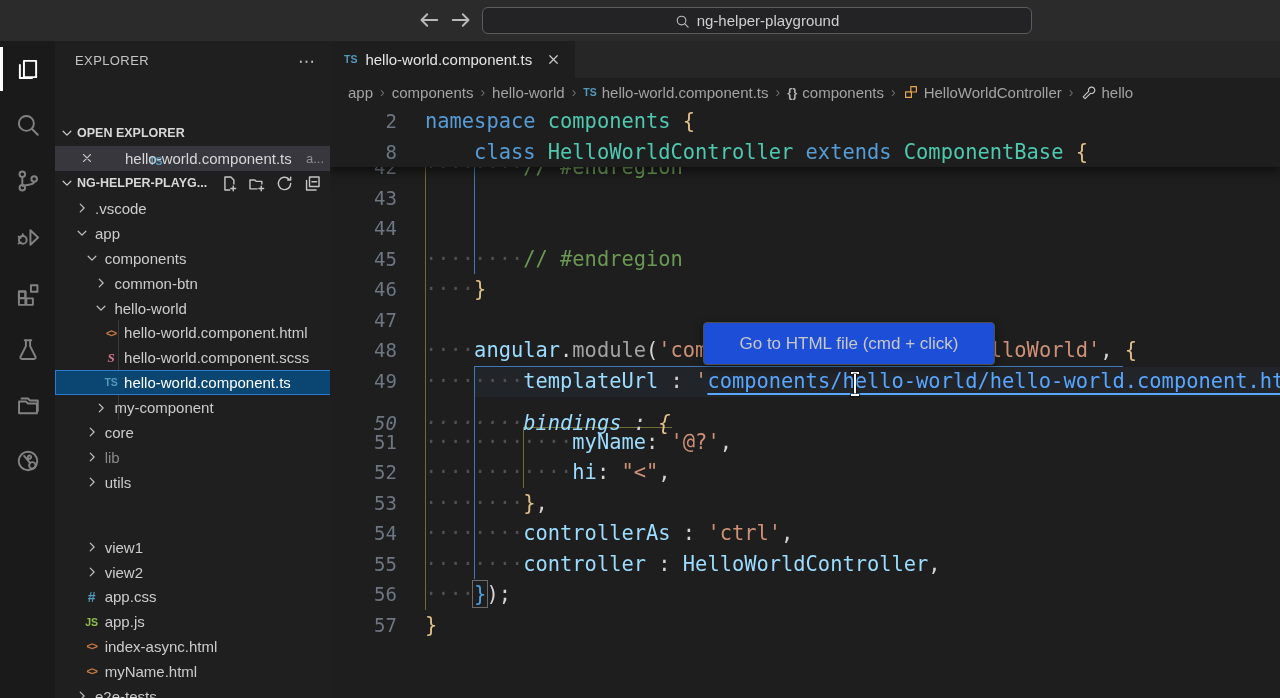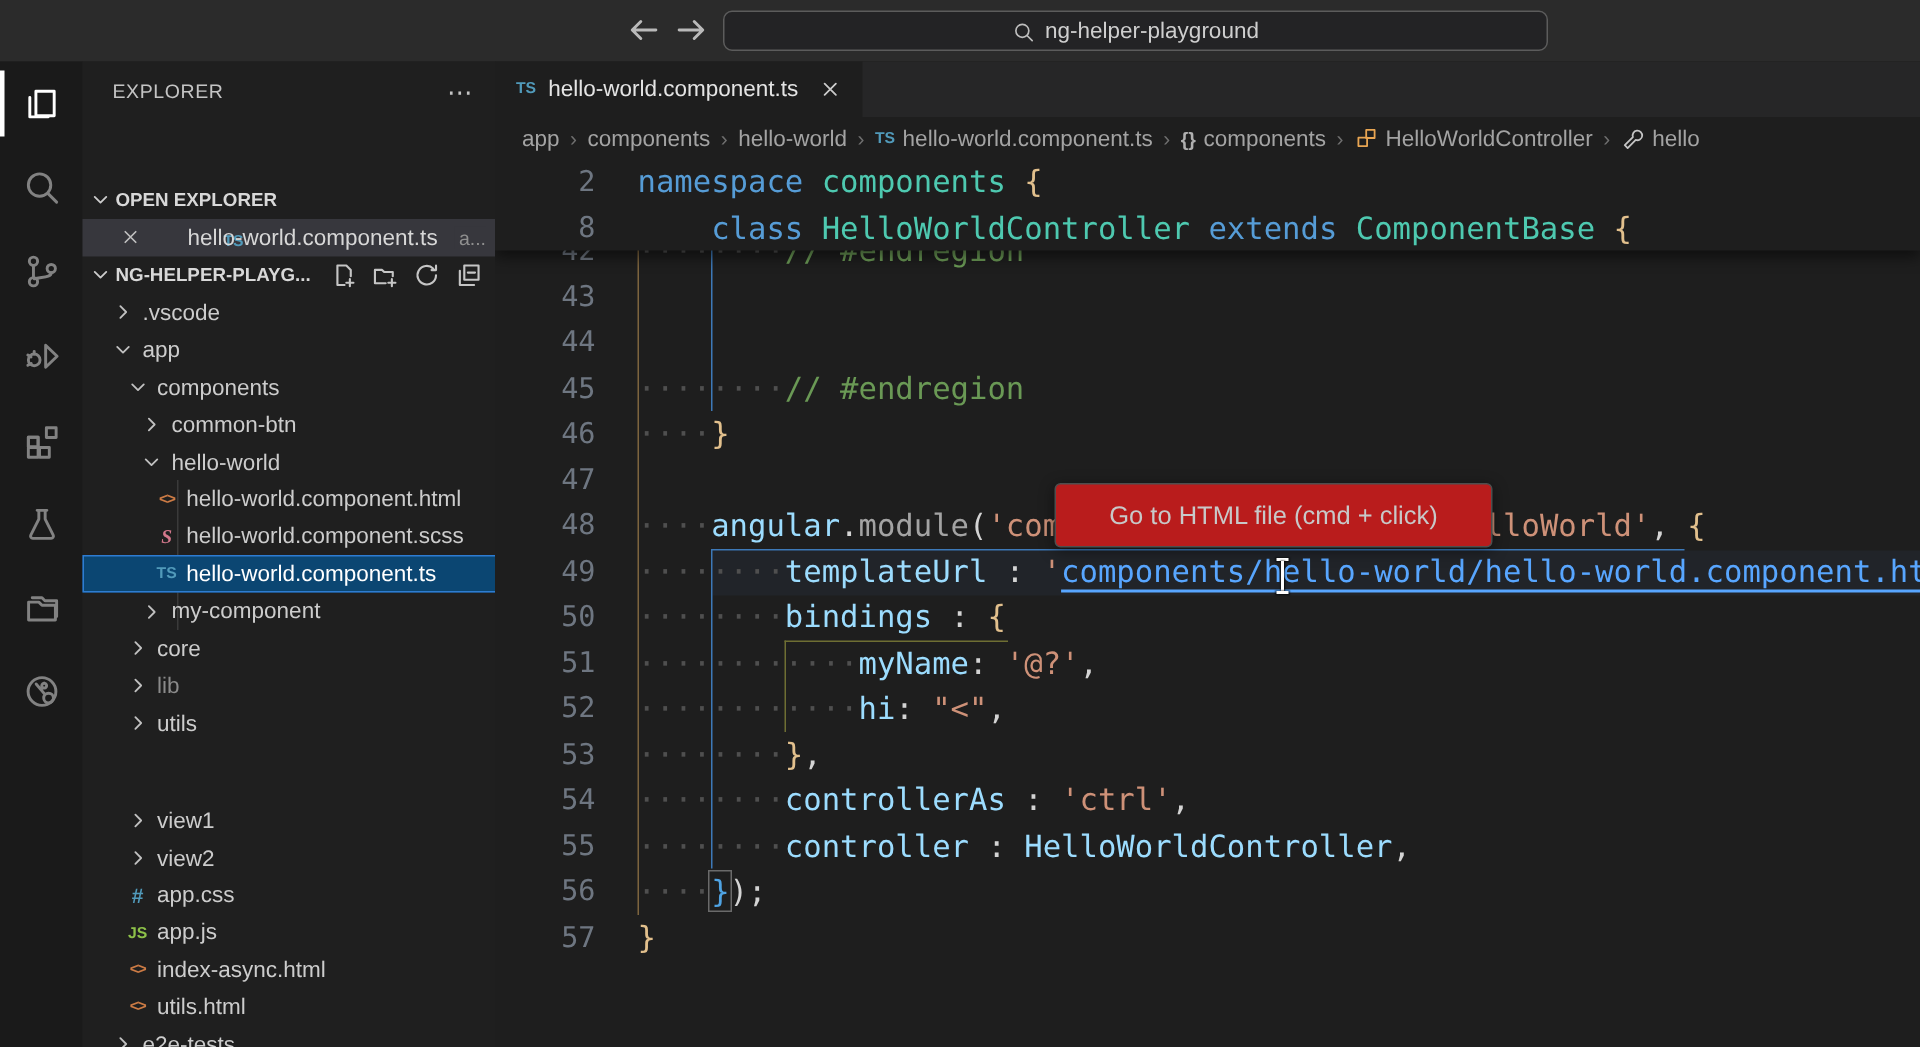--- a/index.html
+++ b/index.html
@@ -58,21 +58,21 @@
   .cl{position:absolute;left:0;width:950px;height:30.5px;font-family:"DejaVu Sans Mono","Liberation Mono",monospace;font-size:20.4px;line-height:30.5px;}
   .cl .ln{position:absolute;left:0;width:67px;text-align:right;color:#6e7681;font-size:19px;}
   .cl .ct{position:absolute;left:95px;white-space:pre;}
   .ws{color:#4f4f4f;} .cm{color:#6a9955;} .kw{color:#569cd6;} .ty{color:#4ec9b0;}
   .vr{color:#9cdcfe;} .fn{color:#a3a3a3;} .st{color:#ce9178;} .pu{color:#d4d4d4;}
   .b1{color:#e2c08d;} .sp{color:transparent;}
   .bm{color:#4fa3e3;outline:1px solid #6a6a6a;outline-offset:1px;}
   .lk{color:#58a6ff;text-decoration:underline;text-underline-offset:5px;text-decoration-thickness:1.5px;}
   .guide{position:absolute;}
   #sticky{position:absolute;left:0;top:0;width:950px;height:61px;background:#1e1e1e;box-shadow:0 5px 9px rgba(0,0,0,.5);}
-  #tooltip{position:absolute;left:373px;top:216px;width:290px;height:41px;background:#b91c1c;border:1px solid #4e4e4e;border-radius:4px;box-shadow:0 2px 10px rgba(0,0,0,.45);display:flex;align-items:center;justify-content:center;font-size:17px;color:#c8c8c8;z-index:30;}
+  #tooltip{position:absolute;left:373px;top:216px;width:290px;height:41px;background:#1d4ed8;border:1px solid #4e4e4e;border-radius:4px;box-shadow:0 2px 10px rgba(0,0,0,.45);display:flex;align-items:center;justify-content:center;font-size:17px;color:#c8c8c8;z-index:30;}
   #ibeam{position:absolute;left:519px;top:266px;width:12px;height:24px;z-index:40;}
   #ibeam .stem{position:absolute;left:5px;top:2px;width:2px;height:20px;background:#fdfdfd;box-shadow:0 0 1px 1px rgba(0,0,0,.55);}
   #ibeam .cap{position:absolute;left:2px;width:8px;height:2px;background:#fdfdfd;box-shadow:0 0 1px 1px rgba(0,0,0,.55);}
   #ibeam .cap.b{top:22px;} #ibeam .cap.t{top:0;}
   svg{display:block;}
 </style>
 </head>
 <body>
 
 <div id="app">
@@ -377,21 +377,21 @@
         <div class="trow" style="padding-left: 27.7px;">
           <span class="slot">
             <span class="badge" style="color: rgb(204, 123, 69); font-size: 10.5px; letter-spacing: -1px;">&lt;&gt;</span>
           </span>
           <span style="margin-left: 4px;">index-async.html</span>
         </div>
         <div class="trow" style="padding-left: 27.7px;">
           <span class="slot">
             <span class="badge" style="color: rgb(204, 123, 69); font-size: 10.5px; letter-spacing: -1px;">&lt;&gt;</span>
           </span>
-          <span style="margin-left: 4px;">utils.html</span>
+          <span style="margin-left: 4px;">myName.html</span>
         </div>
         <div class="trow" style="padding-left: 18px;">
           <span class="slot">
             <span class="chev">
               <svg viewBox="0 0 16 16" fill="none" stroke="currentColor" stroke-width="1.4" stroke-linecap="round" stroke-linejoin="round" style="width:100%;height:100%">
                 <path d="M6 3.6 L10.4 8 L6 12.4"></path>
               </svg>
             </span>
           </span>
           <span style="margin-left: 4px;">e2e-tests</span>
@@ -501,21 +501,21 @@
             <span class="ct"></span>
           </div>
           <div class="cl" style="top: 229px;">
             <span class="ln">48</span>
             <span class="ct"><span class="ws">····</span><span class="vr">angular</span><span class="pu">.</span><span class="fn">module</span><span class="pu">(</span><span class="st">'components'</span><span class="pu">).</span><span class="fn">component</span><span class="pu">(</span><span class="st">'helloWorld'</span><span class="pu">, </span><span class="b1">{</span></span>
           </div>
           <div class="cl" style="top: 259.5px;">
             <span class="ln">49</span>
             <span class="ct"><span class="ws">········</span><span class="vr">templateUrl</span><span class="pu"> : </span><span class="st">'</span><span class="lk">components/hello-world/hello-world.component.ht</span></span>
           </div>
-          <div class="cl" style="top: 290px;">
+          <div class="cl" style="top: 302px; font-style: italic;">
             <span class="ln">50</span>
             <span class="ct"><span class="ws">········</span><span class="vr">bindings</span><span class="pu"> : </span><span class="b1">{</span></span>
           </div>
           <div class="cl" style="top: 320.5px;">
             <span class="ln">51</span>
             <span class="ct"><span class="ws">············</span><span class="vr">myName</span><span class="pu">: </span><span class="st">'@?'</span><span class="pu">,</span></span>
           </div>
           <div class="cl" style="top: 351px;">
             <span class="ln">52</span>
             <span class="ct"><span class="ws">············</span><span class="vr">hi</span><span class="pu">: </span><span class="st">"&lt;"</span><span class="pu">,</span></span>

